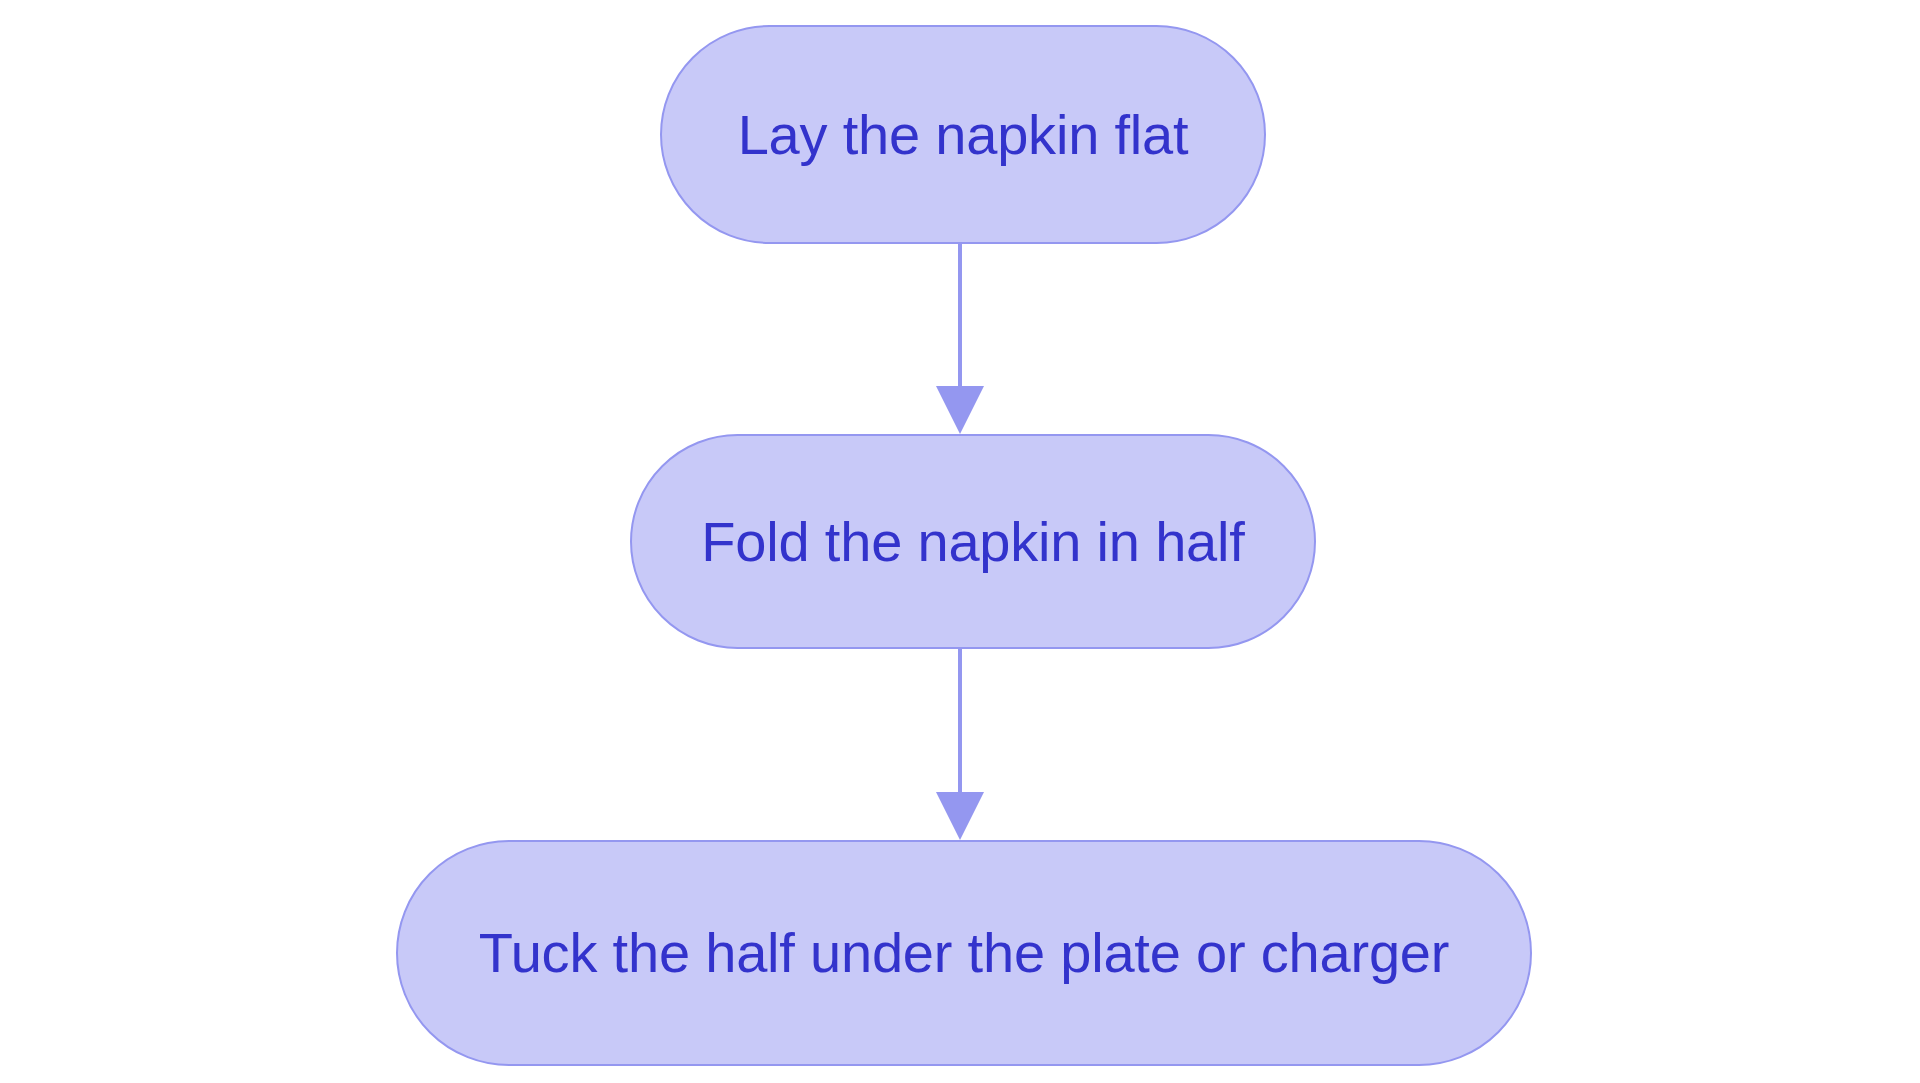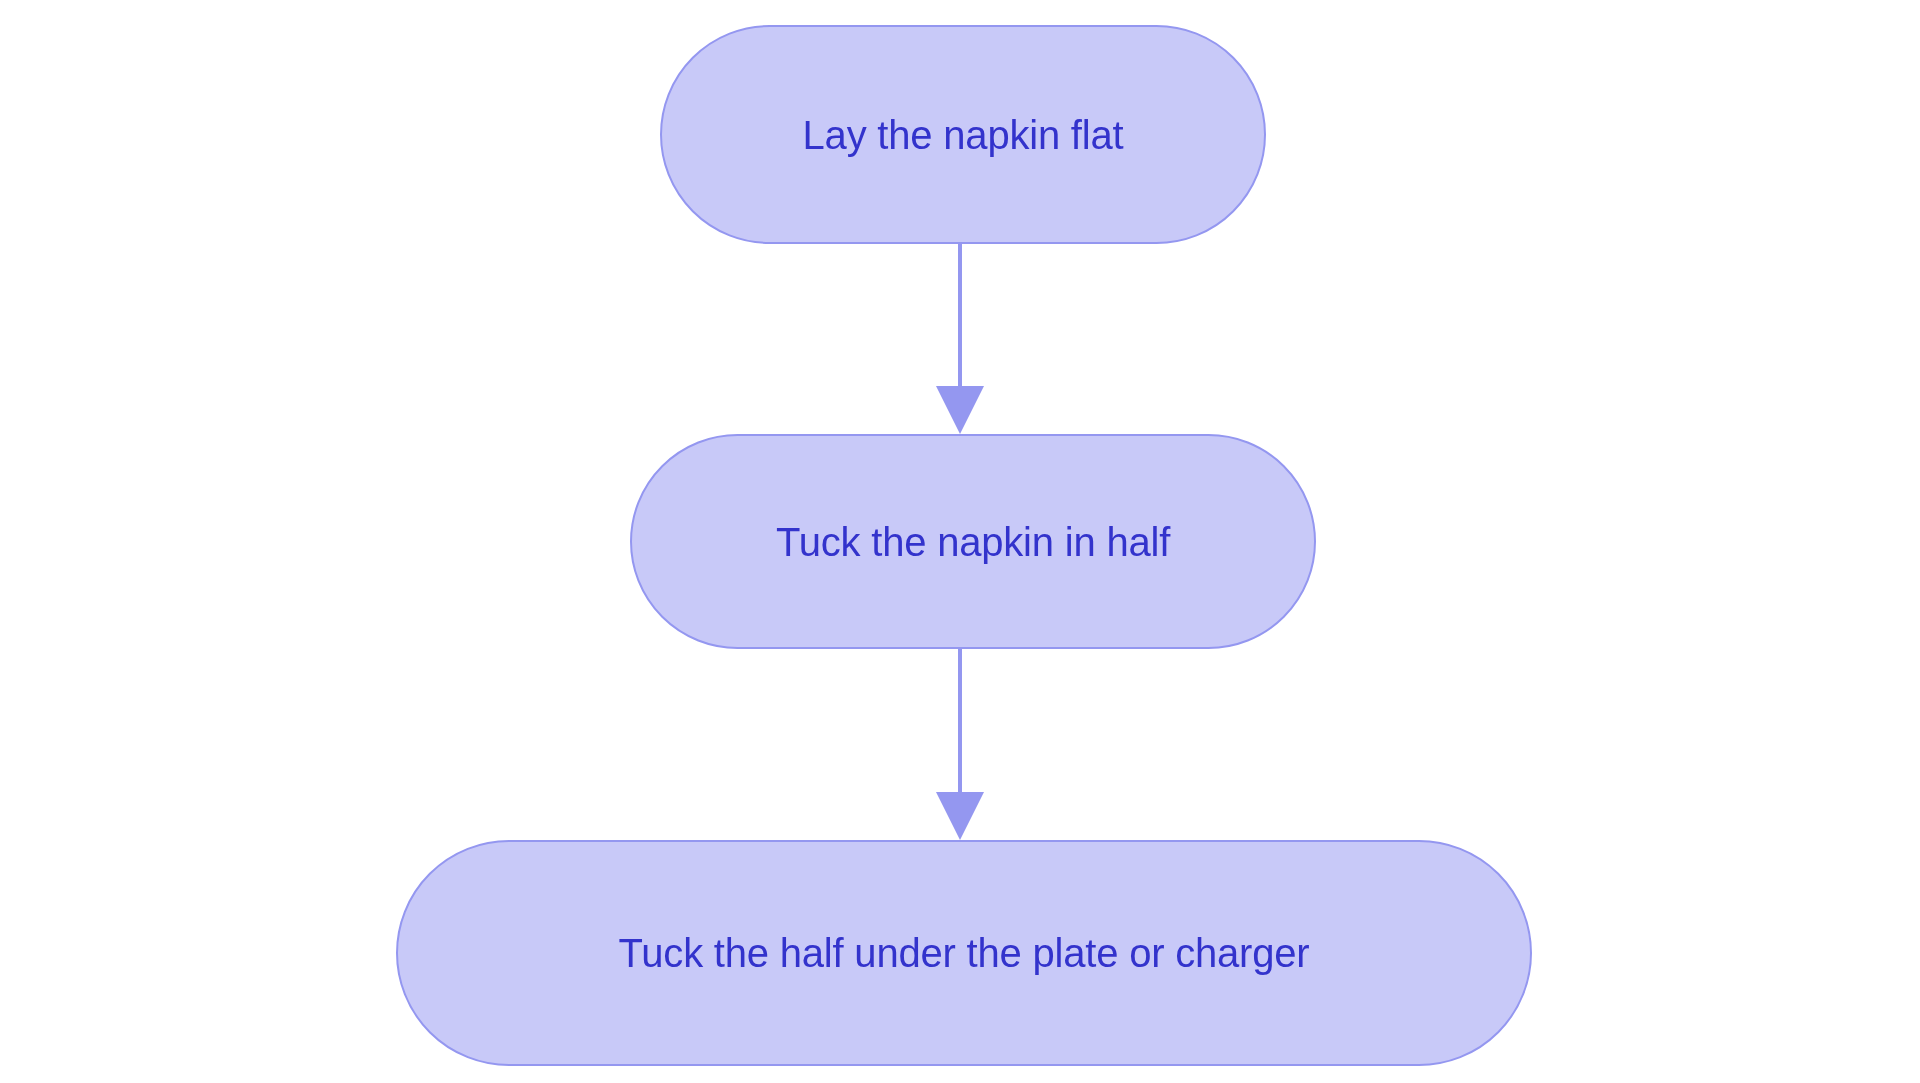--- a/index.html
+++ b/index.html
@@ -30,21 +30,21 @@
     align-items: center;
     justify-content: center;
     background: #c8c9f8;
     border: 2px solid #9497f0;
     border-radius: 999px;
     text-align: center;
   }
   .node-label {
     color: #3333cc;
     font-family: "Liberation Sans", sans-serif;
-    font-size: 40px;
+    font-size: 56px;
     font-weight: 300;
     line-height: 1.1;
     letter-spacing: -0.2px;
     white-space: nowrap;
     -webkit-font-smoothing: antialiased;
   }
 
   #node-1 {
     left: 660px;
     top: 25px;
@@ -100,20 +100,20 @@
       <line class="edge-line" x1="960" y1="649" x2="960" y2="805"></line>
       <polygon class="edge-head" points="960,840 936,792 984,792"></polygon>
     </g>
   </svg>
 
   <div class="node" id="node-1">
     <span class="node-label">Lay the napkin flat</span>
   </div>
 
   <div class="node" id="node-2">
-    <span class="node-label">Tuck the napkin in half</span>
+    <span class="node-label">Fold the napkin in half</span>
   </div>
 
   <div class="node" id="node-3">
     <span class="node-label">Tuck the half under the plate or charger</span>
   </div>
 
 </div>
 
 </body></html>

